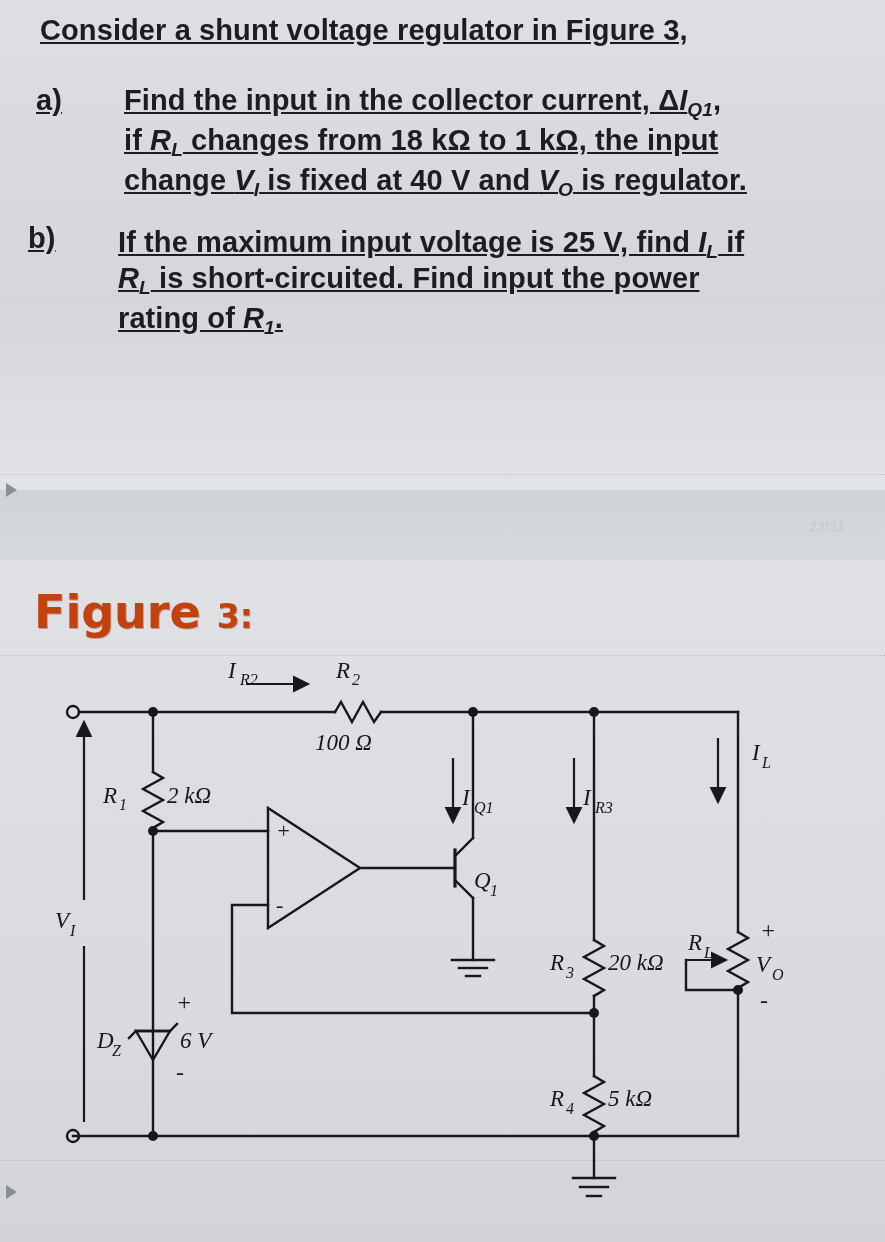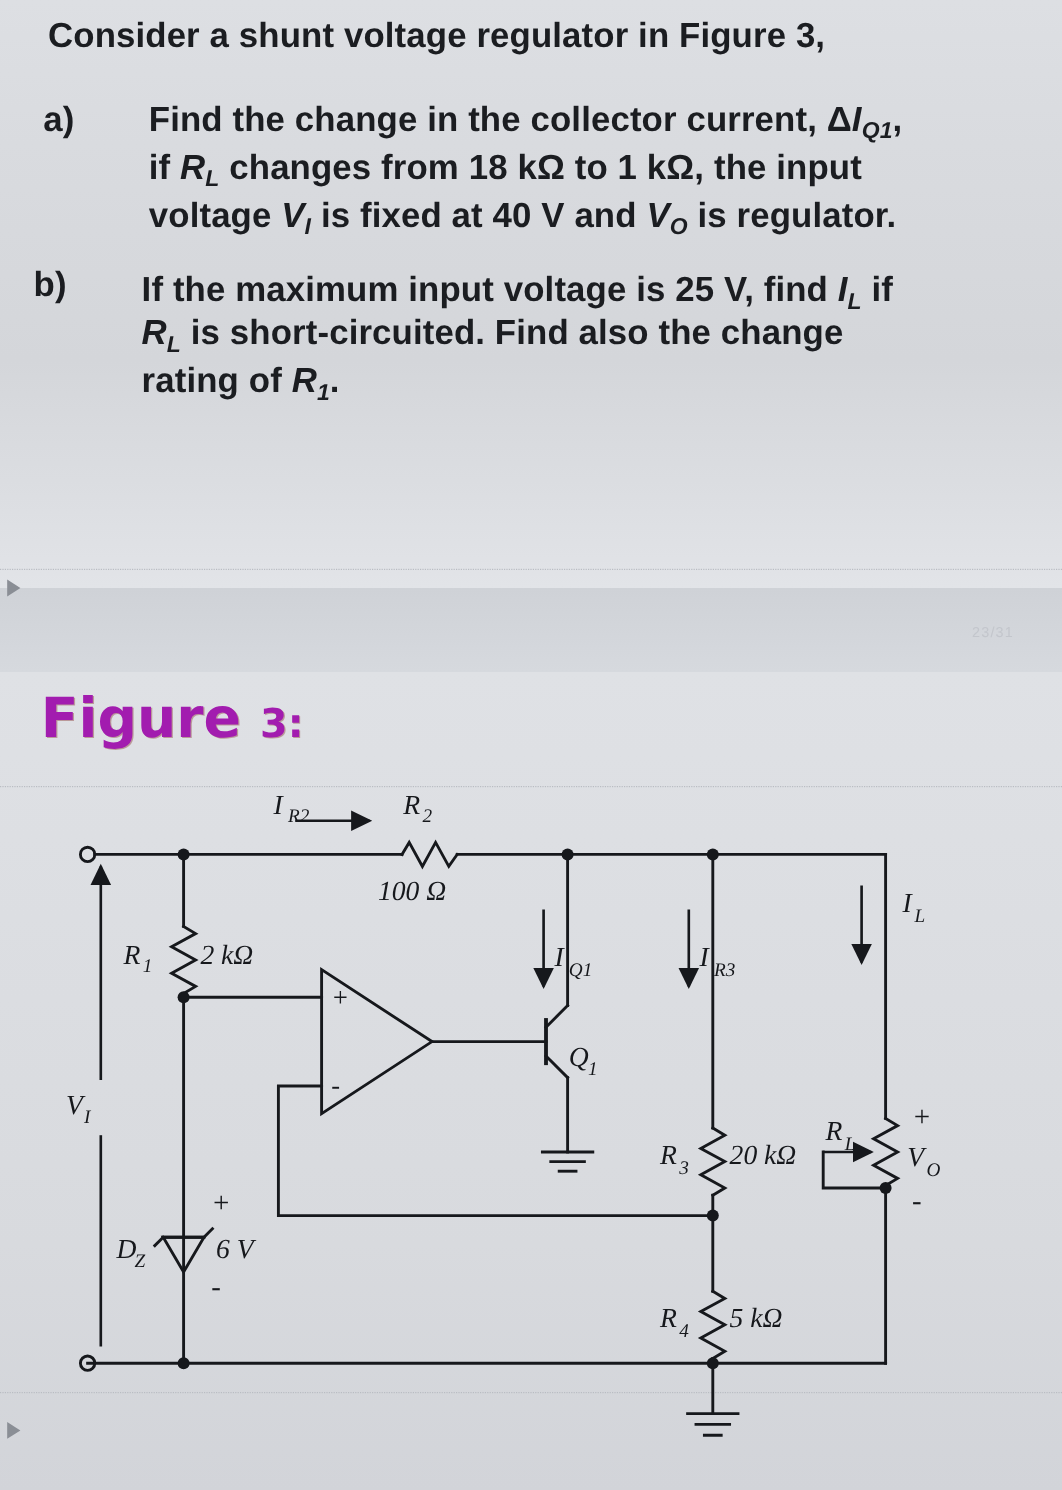--- a/index.html
+++ b/index.html
@@ -20,40 +20,41 @@
   .question{
     position:absolute;left:0;top:0;width:885px;
     color:#1b1d21;
   }
   .qline{
     position:absolute;
     font-size:29px;
     letter-spacing:0.1px;
     white-space:nowrap;
     font-weight:600;
+    text-decoration:underline;
   }
   .sub{font-size:0.66em;vertical-align:-0.32em;font-style:italic;font-weight:600;}
   .ital{font-style:italic;}
 
   .marker{
     position:absolute;width:0;height:0;
     border-left:11px solid #8a8e95;
     border-top:7px solid transparent;
     border-bottom:7px solid transparent;
   }
 
   .pagenum{
     position:absolute;right:40px;top:520px;
     font-size:12px;color:#c3c6cc;letter-spacing:1px;
   }
 
   .figtitle{
-    position:absolute;left:34px;top:571px;
+    position:absolute;left:34px;top:585px;
     font-size:46px;font-weight:bold;
-    color:#a21caf;
+    color:#c2410c;
     font-family:"DejaVu Sans", sans-serif;
     text-shadow:1px 1px 0 rgba(120,20,14,.35);
   }
   .figtitle .num{font-size:33px;}
 
   .dotline{
     position:absolute;left:0;width:885px;height:1px;
     border-top:1px dotted #b9bcc2;
   }
 
@@ -76,27 +77,27 @@
 <div class="marker" style="left:6px;top:483px;"></div>
 <div class="marker" style="left:6px;top:1185px;"></div>
 
 <div class="pagenum">23/31</div>
 
 <div class="question">
 
   <div class="qline" style="left:40px;top:14px;">Consider a shunt voltage regulator in Figure 3,</div>
 
   <div class="qline" style="left:36px;top:84px;">a)</div>
-  <div class="qline" style="left:124px;top:84px;"><span>Find the change in the collector current, Δ</span><span class="ital">I</span><span class="sub ital">Q1</span><span>,</span></div>
+  <div class="qline" style="left:124px;top:84px;"><span>Find the input in the collector current, Δ</span><span class="ital">I</span><span class="sub ital">Q1</span><span>,</span></div>
   <div class="qline" style="left:124px;top:124px;"><span>if </span><span class="ital">R</span><span class="sub ital">L</span><span> changes from 18 kΩ to 1 kΩ, the input</span></div>
-  <div class="qline" style="left:124px;top:164px;"><span>voltage </span><span class="ital">V</span><span class="sub ital">I</span><span> is fixed at 40 V and </span><span class="ital">V</span><span class="sub ital">O</span><span> is regulator.</span></div>
+  <div class="qline" style="left:124px;top:164px;"><span>change </span><span class="ital">V</span><span class="sub ital">I</span><span> is fixed at 40 V and </span><span class="ital">V</span><span class="sub ital">O</span><span> is regulator.</span></div>
 
   <div class="qline" style="left:28px;top:222px;">b)</div>
   <div class="qline" style="left:118px;top:226px;"><span>If the maximum input voltage is 25 V, find </span><span class="ital">I</span><span class="sub ital">L</span><span> if</span></div>
-  <div class="qline" style="left:118px;top:262px;"><span class="ital">R</span><span class="sub ital">L</span><span> is short-circuited.  Find also the change</span></div>
+  <div class="qline" style="left:118px;top:262px;"><span class="ital">R</span><span class="sub ital">L</span><span> is short-circuited.  Find input the power</span></div>
   <div class="qline" style="left:118px;top:302px;"><span>rating of </span><span class="ital">R</span><span class="sub ital">1</span><span>.</span></div>
 </div>
 
 <div class="figtitle"><span>Figure</span> <span class="num">3:</span></div>
 
 <div class="circuit">
 <svg width="885" height="582" viewBox="0 0 885 582" xmlns="http://www.w3.org/2000/svg">
   <defs>
     <marker id="ah" markerWidth="9" markerHeight="9" refX="7" refY="4.5" orient="auto">
       <path d="M0,0.6 L8,4.5 L0,8.4 z" fill="#16181c"></path>

